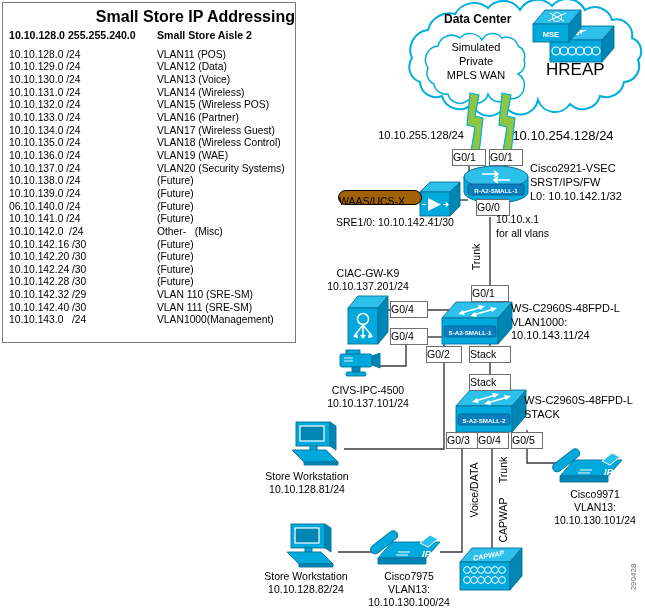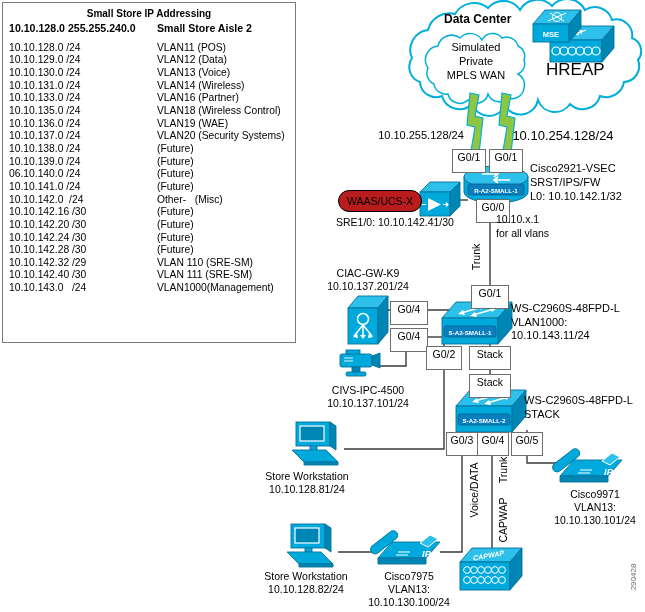--- a/index.html
+++ b/index.html
@@ -2,25 +2,25 @@
 <html><head>
 <meta charset="utf-8">
 <style>
   html,body{margin:0;padding:0;background:#fff;}
   .canvas{position:relative;width:645px;height:612px;background:#fff;
           font-family:"Liberation Sans",sans-serif;color:#000;overflow:hidden;}
   svg text{font-family:"Liberation Sans",sans-serif;}
   .lbl{position:absolute;font-size:10.5px;line-height:13px;white-space:nowrap;}
   .center{text-align:center;}
   .b{font-weight:bold;}
-  .port{position:absolute;height:24px;box-sizing:border-box;background:#fff;border:1px solid #6e6e6e;
-        font-size:10.5px;line-height:14px;text-align:center;white-space:nowrap;}
+  .port{position:absolute;height:17px;box-sizing:border-box;background:#fff;border:1px solid #6e6e6e;
+        font-size:10.5px;line-height:14px;text-align:left;white-space:nowrap;}
   
   .ip-panel{position:absolute;left:2px;top:2px;width:294px;height:341px;border:1px solid #7a7a7a;background:#fff;box-sizing:border-box;}
-  .ip-title{text-align:center;font-weight:bold;font-size:10px;padding-top:5px;}
+  .ip-title{text-align:right;font-weight:bold;font-size:16px;padding-top:5px;}
   .ip-tab{border-spacing:0;width:100%;margin-top:3px;font-size:10.3px;}
   .ip-tab td{padding:0;line-height:12.65px;white-space:nowrap;margin-left:40px;}
   .ip-tab td.c1{padding-left:6px;width:148px;}
   .ip-tab tr.hdr td{font-weight:bold;padding-bottom:7px;font-size:10.6px;}
 </style>
 </head>
 <body>
 
 <div class="canvas">
 
@@ -249,26 +249,34 @@
           <tr>
             <td class="c1">10.10.130.0 /24</td>
             <td>VLAN13 (Voice)</td>
           </tr>
 
           <tr>
             <td class="c1">10.10.131.0 /24</td>
             <td>VLAN14 (Wireless)</td>
           </tr>
 
+          <tr>
+            <td class="c1">10.10.132.0 /24</td>
+            <td>VLAN15 (Wireless POS)</td>
+          </tr>
 
           <tr>
             <td class="c1">10.10.133.0 /24</td>
             <td>VLAN16 (Partner)</td>
           </tr>
 
+          <tr>
+            <td class="c1">10.10.134.0 /24</td>
+            <td>VLAN17 (Wireless Guest)</td>
+          </tr>
 
           <tr>
             <td class="c1">10.10.135.0 /24</td>
             <td>VLAN18 (Wireless Control)</td>
           </tr>
 
           <tr>
             <td class="c1">10.10.136.0 /24</td>
             <td>VLAN19 (WAE)</td>
           </tr>
@@ -368,22 +376,22 @@
 
   <div class="lbl" style="left:530px;top:161px;font-size:11px;line-height:14px">
     <div>Cisco2921-VSEC</div>
     <div>SRST/IPS/FW</div>
     <div>L0: 10.10.142.1/32</div>
   </div>
   <div class="lbl" style="left:496px;top:213px;line-height:13.5px">
     <div>10.10.x.1</div>
     <div>for all vlans</div>
   </div>
-  <div class="lbl" style="left:338px;top:190px;width:84px;height:22px;border:1.5px solid #000;border-radius:11px;
-       text-align:center;line-height:20px;box-sizing:border-box;background:#b91c1c">WAAS/UCS-X</div>
+  <div class="lbl" style="left:338px;top:190px;width:84px;height:15px;border:1.5px solid #000;border-radius:11px;
+       text-align:left;line-height:20px;box-sizing:border-box;background:#a16207">WAAS/UCS-X</div>
   <div class="lbl" style="left:336px;top:216px">SRE1/0: 10.10.142.41/30</div>
 
   <div class="lbl" style="left:511px;top:302px;font-size:11px;line-height:13.5px">
     <div>WS-C2960S-48FPD-L</div>
     <div>VLAN1000:</div>
     <div>10.10.143.11/24</div>
   </div>
   <div class="lbl center" style="left:320px;top:267px;width:96px">
     <div>CIAC-GW-K9</div>
     <div>10.10.137.201/24</div>

